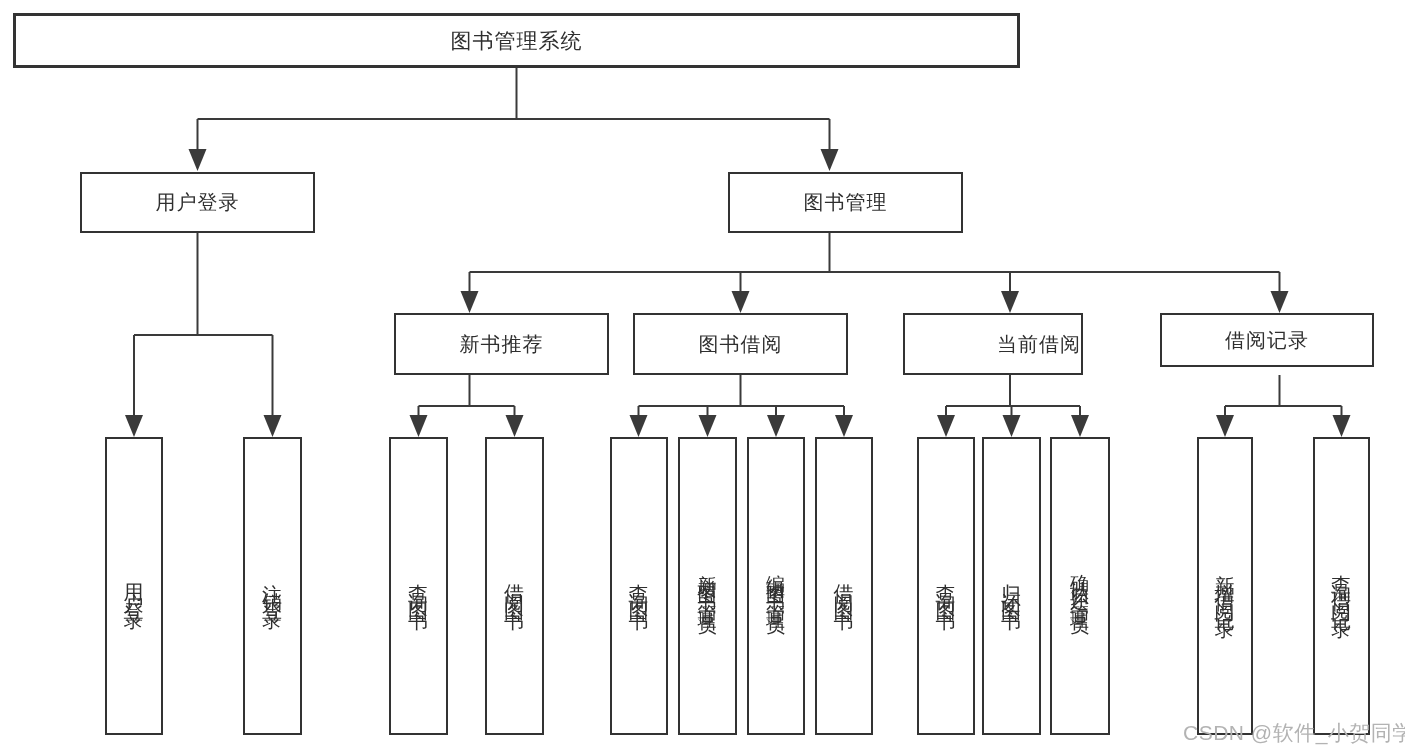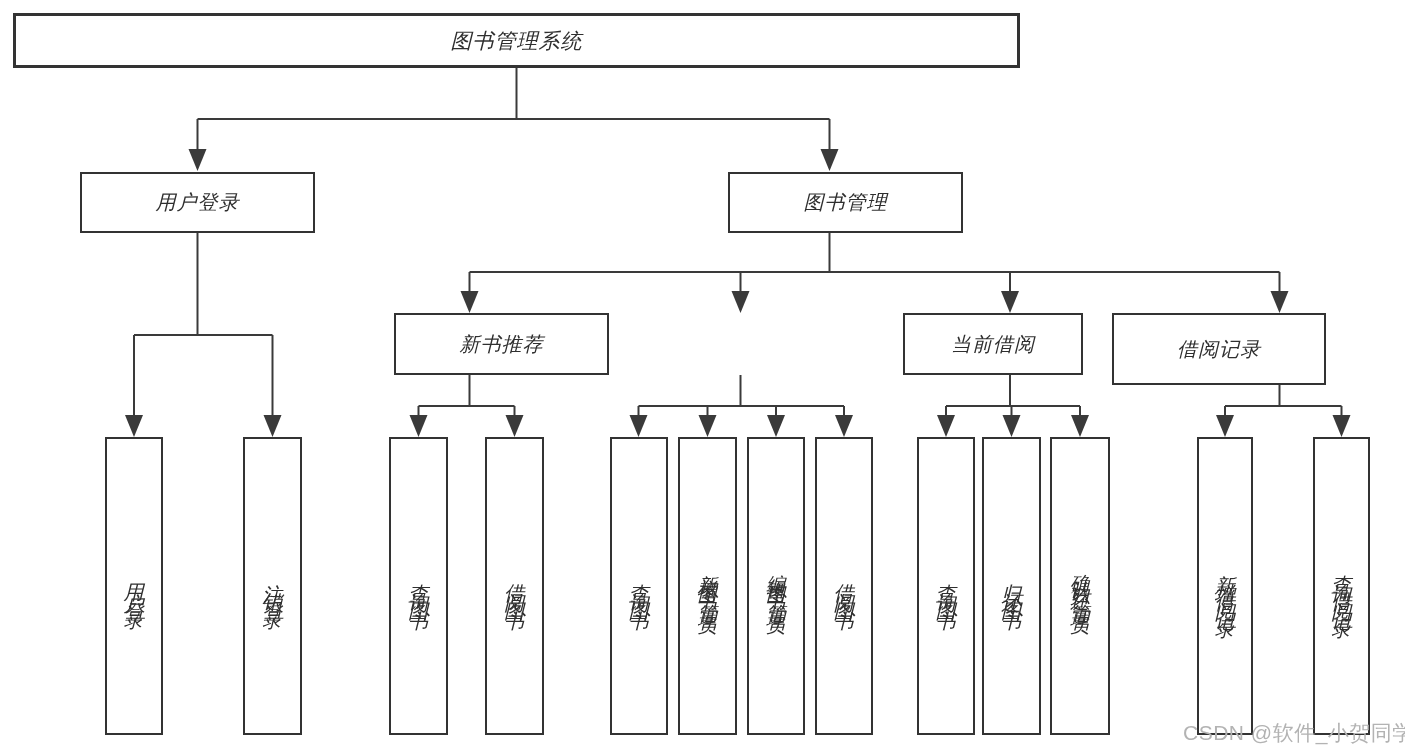--- a/index.html
+++ b/index.html
@@ -27,21 +27,21 @@
     writing-mode:vertical-rl;
     text-orientation:upright;
     font-size:20px;color:#2f2f2f;
     letter-spacing:9px;
     line-height:1;
     box-sizing:border-box;
     text-align:center;
   }
   .leaf.long{letter-spacing:6px;font-size:19px;}
   #wires{position:absolute;left:0;top:0;z-index:0;}
-  .hbox,.leaf{z-index:1;font-style:italic;}
+  .hbox,.leaf{z-index:1;}
   #watermark{
     position:absolute;
     left:1183px;top:719px;
     font-size:21px;
     color:#b3b3b3;
     letter-spacing:0.5px;
     z-index:3;
     white-space:nowrap;
   }
 </style>
@@ -127,24 +127,27 @@
   <div class="hbox" style="left:80px;top:172px;width:235px;height:61px;">
       <span>用户登录</span>
     </div>
   <div class="hbox" style="left:712px;top:172px;width:235px;height:61px;margin-left:16px;">
       <span>图书管理</span>
     </div>
 
   <div class="hbox" style="left:362px;top:313px;width:215px;height:62px;margin-left:32px;">
       <span>新书推荐</span>
     </div>
-  <div class="hbox" style="left:903px;top:313px;width:180px;height:62px;">
+  <div class="hbox" style="left:633px;top:313px;width:215px;height:62px;">
+      <span>图书借阅</span>
+    </div>
+  <div class="hbox" style="left:903px;top:313px;width:180px;height:62px;justify-content:flex-end;">
       <span>当前借阅</span>
     </div>
-  <div class="hbox" style="left:1112px;top:313px;width:214px;height:72px;">
+  <div class="hbox" style="left:1160px;top:313px;width:214px;height:54px;">
       <span>借阅记录</span>
     </div>
 
   <div class="leaf" style="left:105px;top:437px;width:58px;height:298px;">
       <span>用户登录</span>
     </div>
   <div class="leaf" style="left:243px;top:437px;width:59px;height:298px;">
       <span>注销登录</span>
     </div>
 

